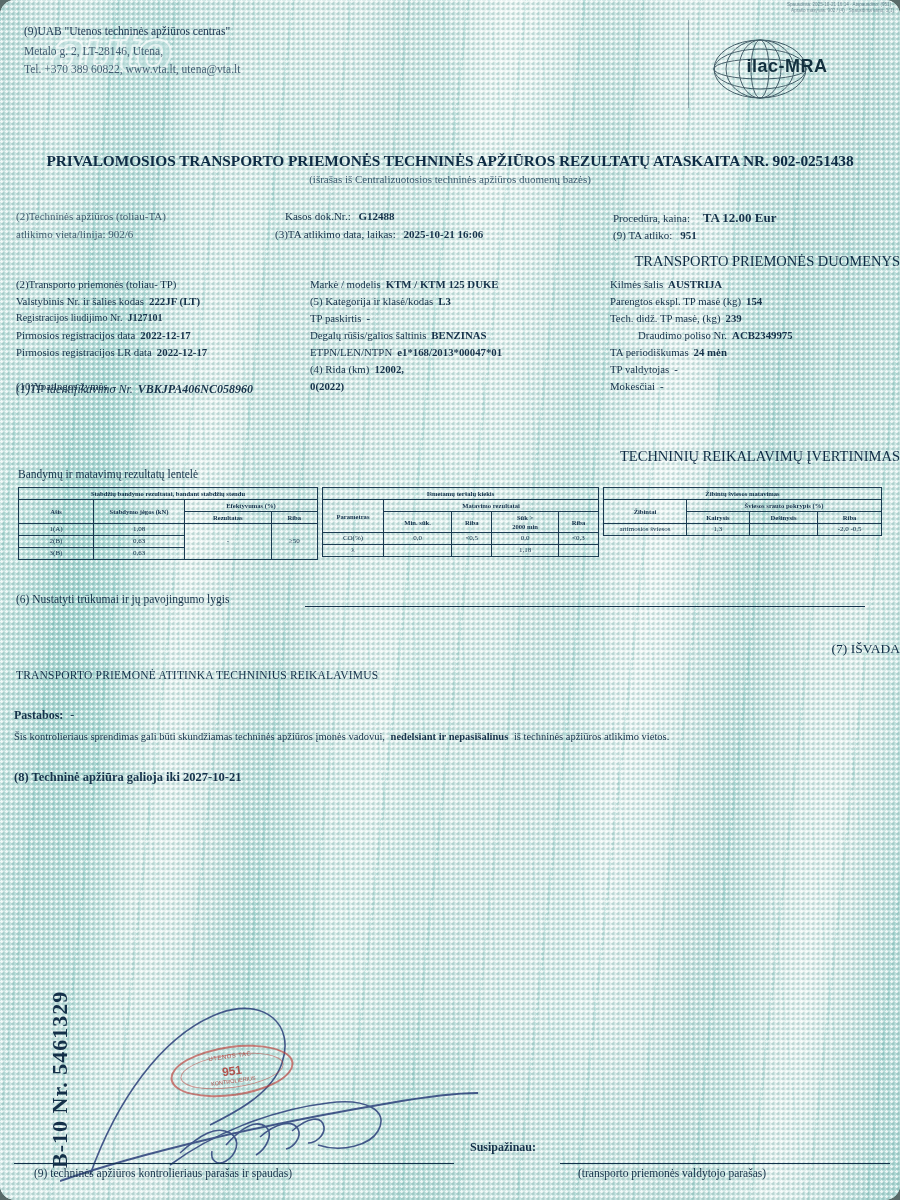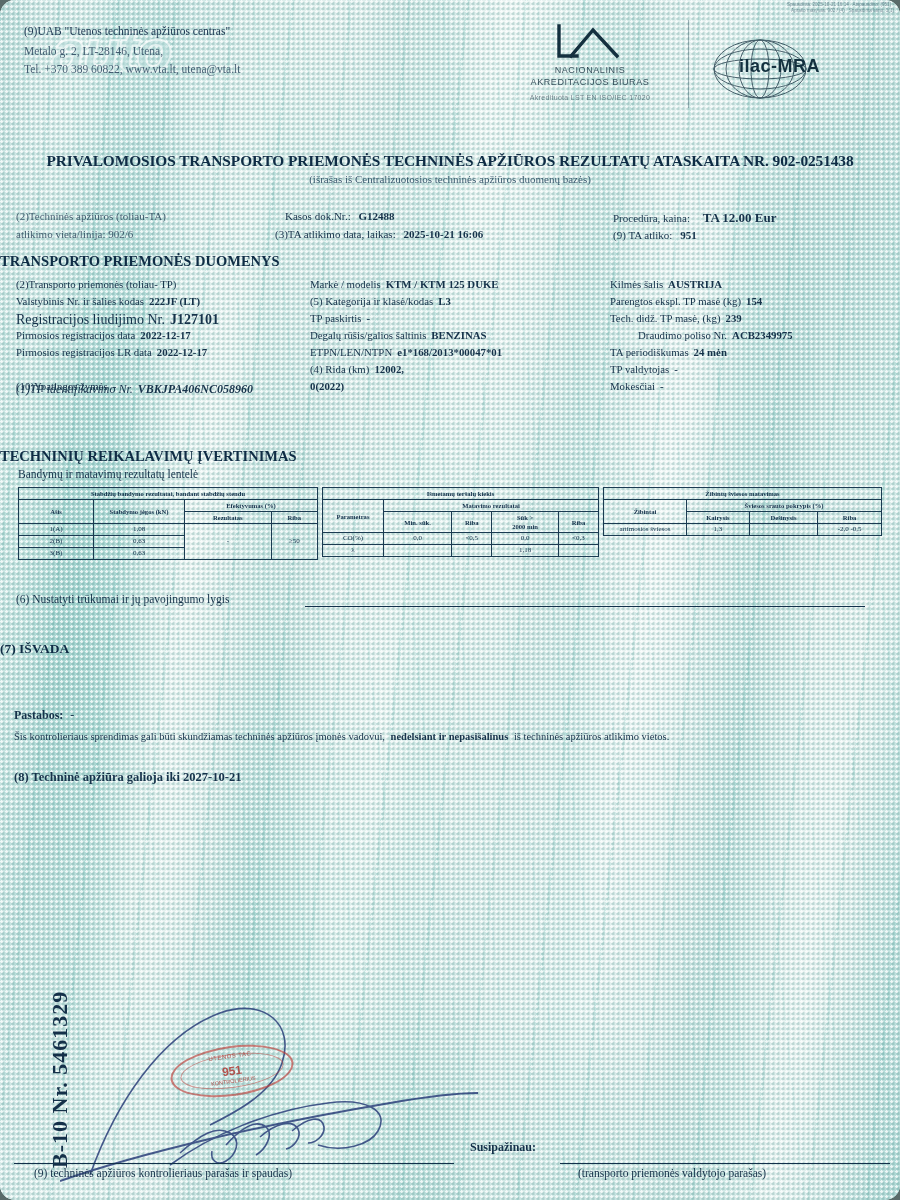--- a/index.html
+++ b/index.html
@@ -52,35 +52,35 @@
 
   
   .logo-nab{position:absolute;left:505px;top:22px;width:170px;text-align:center;}
   .logo-nab svg{display:block;margin:0 auto;}
   .logo-nab .cap{font-family:"Liberation Sans",sans-serif;font-size:9px;
     letter-spacing:.6px;color:#17303f;line-height:12px;opacity:.85;}
   .logo-nab .cap2{font-size:7px;opacity:.6;letter-spacing:.3px;}
   .logo-div{position:absolute;left:688px;top:20px;width:1px;height:88px;
     background:rgba(25,55,75,.35);}
   .logo-ilac{position:absolute;left:700px;top:38px;width:120px;height:62px;}
-  .logo-ilac .txt{position:absolute;left:0;top:18px;width:120px;text-align:right;
+  .logo-ilac .txt{position:absolute;left:0;top:18px;width:120px;text-align:center;
      font-family:"Liberation Sans",sans-serif;font-weight:bold;font-size:18px;
-     color:#13303f;letter-spacing:.5px;}
+     color:#13303f;letter-spacing:.5px;padding-left:27px;}
   .corner-meta{position:absolute;right:6px;top:2px;width:112px;text-align:right;
      font-size:4.6px;line-height:6px;color:rgba(25,60,80,.55);
      font-family:"Liberation Sans",sans-serif;}
 
   
   .title{position:absolute;left:0;top:152px;width:900px;text-align:center;
     font-size:15.4px;font-weight:bold;color:#0f2c45;letter-spacing:-.1px;}
   .subtitle{position:absolute;left:0;top:173px;width:900px;text-align:center;
     font-size:11px;color:#183a54;opacity:.85;}
 
-  .sect{position:absolute;left:0;width:900px;text-align:left;
-    font-weight:bold;color:#0f2c45;}
+  .sect{position:absolute;left:0;width:900px;text-align:right;
+    font-weight:normal;color:#0f2c45;}
 
   
   .tbl{position:absolute;border-collapse:collapse;font-size:7px;
     color:#12304a;font-family:"Liberation Serif",serif;}
   .tbl td,.tbl th{border:1px solid #1b3b52;padding:1px 2px;text-align:center;
     font-weight:normal;line-height:9px;}
   .tbl th{font-weight:bold;font-size:6.6px;}
 
   .rule{position:absolute;height:1px;background:#12304a;}
 
@@ -115,29 +115,20 @@
   <div class="bg-dots"></div>
 
   <div class="wm wm-auto">auto</div>
 
   <div class="corner-meta">Spausdinta: 2025-10-21 16:14  ·  Atspausdino: (951)  ·  Aprašo masyvas: 902 / (4)  ·  Spausdinta kartų: 1(1)</div>
 
   <div class="t hdr" style="left:24px;top:22px;">(9)UAB "Utenos techninės apžiūros centras"</div>
   <div class="t hdr faded" style="left:24px;top:42px;">Metalo g. 2, LT-28146, Utena,</div>
   <div class="t hdr faded" style="left:24px;top:60px;">Tel. +370 389 60822, www.vta.lt, utena@vta.lt</div>
 
-  <div class="logo-nab">
-    <svg width="90" height="42" viewBox="0 0 90 42">
-      <path d="M14 4 L14 34 L32 34" fill="none" stroke="#14303f" stroke-width="3.4" stroke-linecap="square"></path>
-      <path d="M26 34 L48 8 L72 34" fill="none" stroke="#14303f" stroke-width="3.4" stroke-linejoin="miter" stroke-linecap="square"></path>
-    </svg>
-    <div class="cap">NACIONALINIS</div>
-    <div class="cap">AKREDITACIJOS BIURAS</div>
-    <div class="cap cap2" style="margin-top:4px">Akredituota  LST EN ISO/IEC 17020</div>
-  </div>
 
   <div class="logo-div"></div>
 
   <div class="logo-ilac">
     <svg width="120" height="62" viewBox="0 0 120 62">
       <g fill="none" stroke="#14303f" stroke-width="1" opacity=".75">
         <ellipse cx="60" cy="31" rx="46" ry="29"></ellipse>
         <ellipse cx="60" cy="31" rx="34" ry="29"></ellipse>
         <ellipse cx="60" cy="31" rx="21" ry="29"></ellipse>
         <ellipse cx="60" cy="31" rx="9" ry="29"></ellipse>
@@ -170,21 +161,21 @@
   <div class="t" style="left:613px;top:229px;font-size:11px">
     <span>(9) TA atliko:</span>
     <span class="b" style="margin-left:5px">951</span>
   </div>
 
   <div class="sect" style="top:253px;font-size:14.5px">TRANSPORTO PRIEMONĖS DUOMENYS</div>
 
   <div id="veh-col1">
       <div class="t" style="left: 16px; top: 278px; font-size: 10.8px;"><span>(2)Transporto priemonės (toliau- TP)</span><span class="b" style="margin-left: 5px;"></span></div>
       <div class="t" style="left: 16px; top: 295px; font-size: 10.8px;"><span>Valstybinis Nr. ir šalies kodas</span><span class="b" style="margin-left: 5px;">222JF (LT)</span></div>
-      <div class="t" style="left: 16px; top: 312px; font-size: 14px;"><span>Registracijos liudijimo Nr.</span><span class="b" style="margin-left: 5px;">J127101</span></div>
+      <div class="t" style="left: 16px; top: 312px; font-size: 10px;"><span>Registracijos liudijimo Nr.</span><span class="b" style="margin-left: 5px;">J127101</span></div>
       <div class="t" style="left: 16px; top: 329px; font-size: 10.8px;"><span>Pirmosios registracijos data</span><span class="b" style="margin-left: 5px;">2022-12-17</span></div>
       <div class="t" style="left: 16px; top: 346px; font-size: 10.8px;"><span>Pirmosios registracijos LR data</span><span class="b" style="margin-left: 5px;">2022-12-17</span></div>
       <div class="t" style="left: 16px; top: 382px; font-size: 12px; font-style: italic;"><span>(1)TP identifikavimo Nr.</span><span class="b" style="margin-left: 5px;">VBKJPA406NC058960</span></div>
       <div class="t" style="left: 16px; top: 380px; font-size: 10.8px;"><span>(10)Ypatingos žymės</span><span class="b" style="margin-left: 5px;">-</span></div>
     </div>
   <div id="veh-col2">
       <div class="t" style="left: 310px; top: 278px; font-size: 10.8px;"><span>Markė / modelis</span><span class="b" style="margin-left: 5px;">KTM / KTM 125 DUKE</span></div>
       <div class="t" style="left: 310px; top: 295px; font-size: 10.8px;"><span>(5) Kategorija ir klasė/kodas</span><span class="b" style="margin-left: 5px;">L3</span></div>
       <div class="t" style="left: 310px; top: 312px; font-size: 10.8px;"><span>TP paskirtis</span><span class="b" style="margin-left: 5px;">-</span></div>
       <div class="t" style="left: 310px; top: 329px; font-size: 10.8px;"><span>Degalų rūšis/galios šaltinis</span><span class="b" style="margin-left: 5px;">BENZINAS</span></div>
@@ -298,20 +289,21 @@
           <td>-2,0  -0,5</td>
         </tr>
       </tbody>
   </table>
 
   <div class="t" style="left:16px;top:593px;font-size:11.5px">(6) Nustatyti trūkumai ir jų pavojingumo lygis</div>
   <div class="rule" style="left:305px;top:606px;width:560px;"></div>
   <div class="t" style="left:320px;top:593px;font-size:11px"></div>
 
   <div class="sect" style="top:641px;font-size:13.5px">(7) IŠVADA</div>
+  <div class="t" style="left:16px;top:669px;font-size:11.5px;letter-spacing:.2px">TRANSPORTO PRIEMONĖ ATITINKA TECHNINIUS REIKALAVIMUS</div>
 
   <div class="t b" style="left:14px;top:708px;font-size:12px">
     <span>Pastabos:</span>
     <span style="font-weight:normal;margin-left:4px">-</span>
   </div>
   <div class="t" style="left:14px;top:731px;font-size:10.5px">
     <span>Šis kontrolieriaus sprendimas gali būti skundžiamas techninės apžiūros įmonės vadovui,</span>
     <span class="b" style="margin:0 3px">nedelsiant ir nepasišalinus</span>
     <span>iš techninės apžiūros atlikimo vietos.</span>
   </div>

